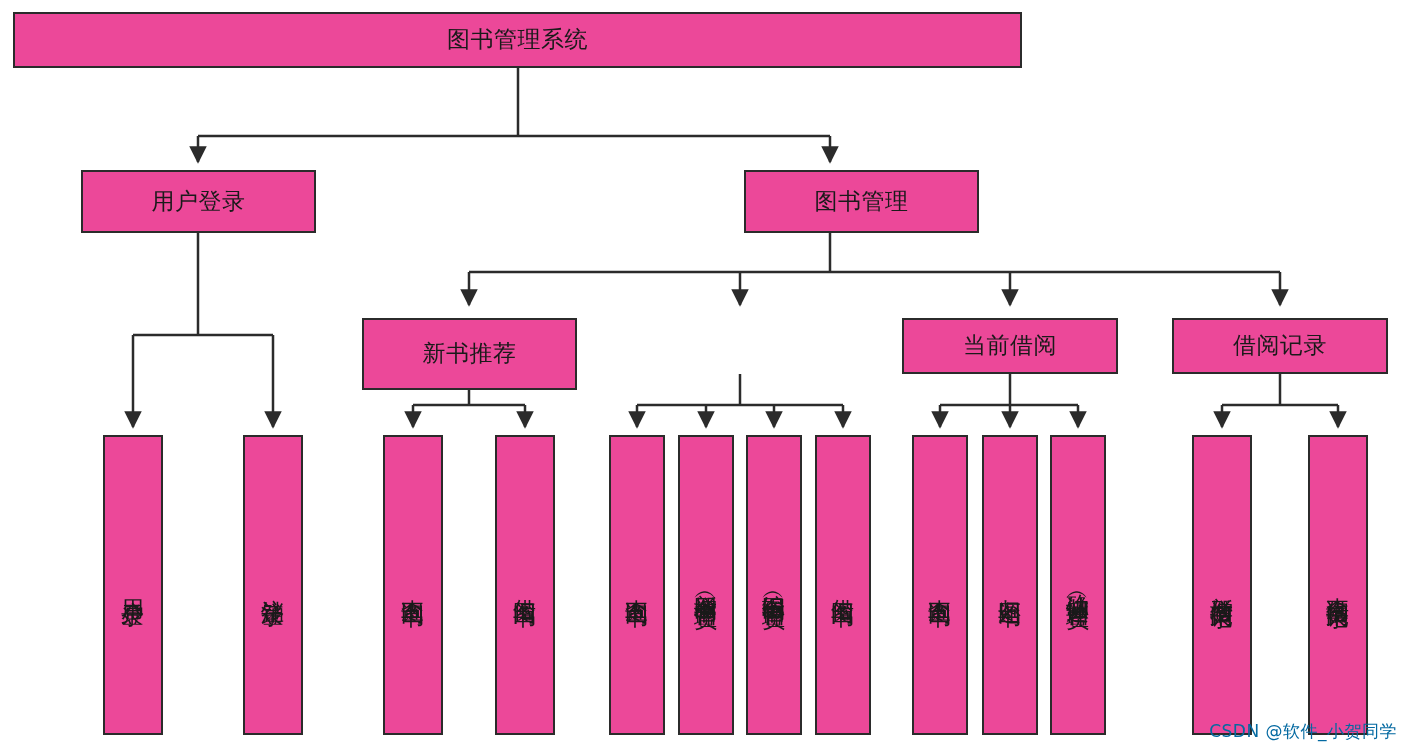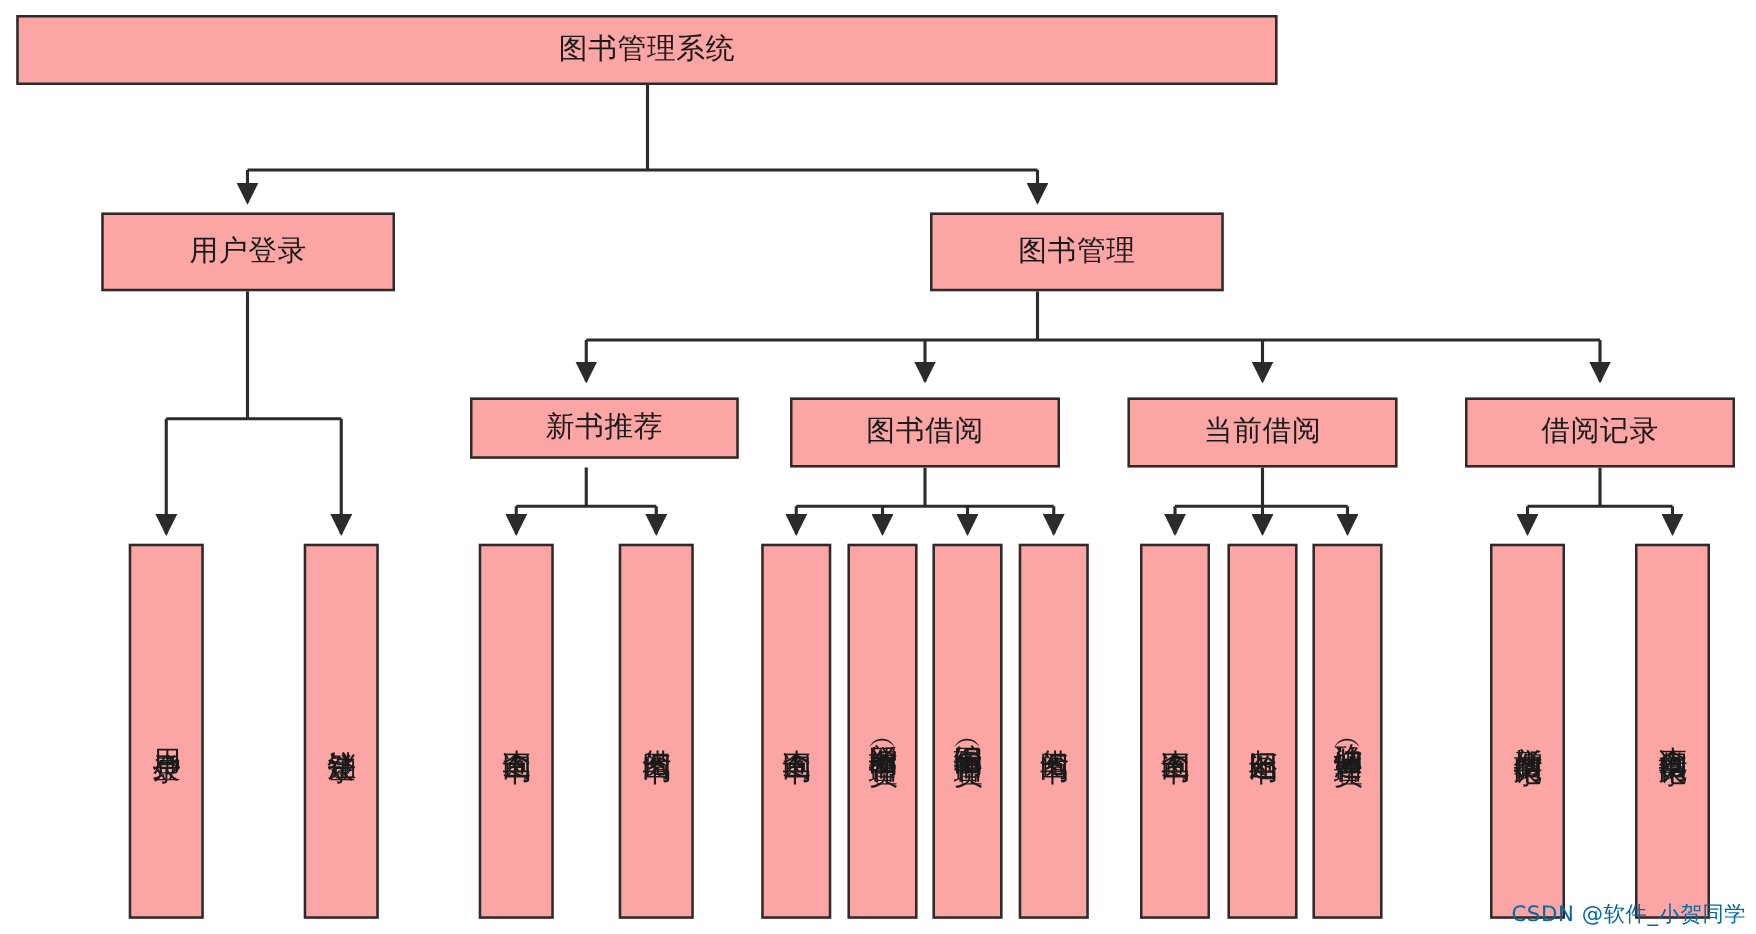--- a/index.html
+++ b/index.html
@@ -21,21 +21,21 @@
     position: absolute;
     left: 0;
     top: 0;
     width: 1405px;
     height: 747px;
   }
   .node {
     position: absolute;
     box-sizing: border-box;
     border: 2px solid #2b2b2b;
-    background: #fca5a5;
+    background: #ec4899;
     display: flex;
     align-items: center;
     justify-content: center;
     color: #1a1a1a;
     z-index: 2;
   }
   .node-h {
     font-size: 23px;
     line-height: 1.1;
     letter-spacing: 0.5px;
@@ -130,25 +130,22 @@
     <span>图书管理系统</span>
   </div>
 
   <div class="node node-h" style="left:81px; top:170px; width:235px; height:63px;">
     <span>用户登录</span>
   </div>
   <div class="node node-h" style="left:712px; top:170px; width:235px; height:63px;margin-left:32px;">
     <span>图书管理</span>
   </div>
 
-  <div class="node node-h" style="left:376px; top:318px; width:215px; height:49px;text-align:right;">
+  <div class="node node-h" style="left:362px; top:318px; width:215px; height:72px;text-align:right;">
     <span>新书推荐</span>
-  </div>
-  <div class="node node-h" style="left:632px; top:318px; width:216px; height:56px;">
-    <span>图书借阅</span>
   </div>
   <div class="node node-h" style="left:1172px; top:318px; width:216px; height:56px;">
     <span>借阅记录</span>
   </div>
   <div class="node node-h" style="left:902px; top:318px; width:216px; height:56px;">
     <span>当前借阅</span>
   </div>
 
   <div class="node node-v" style="left:103px; top:435px; width:60px; height:300px;">
     <span class="vlabel">用户登录</span>

